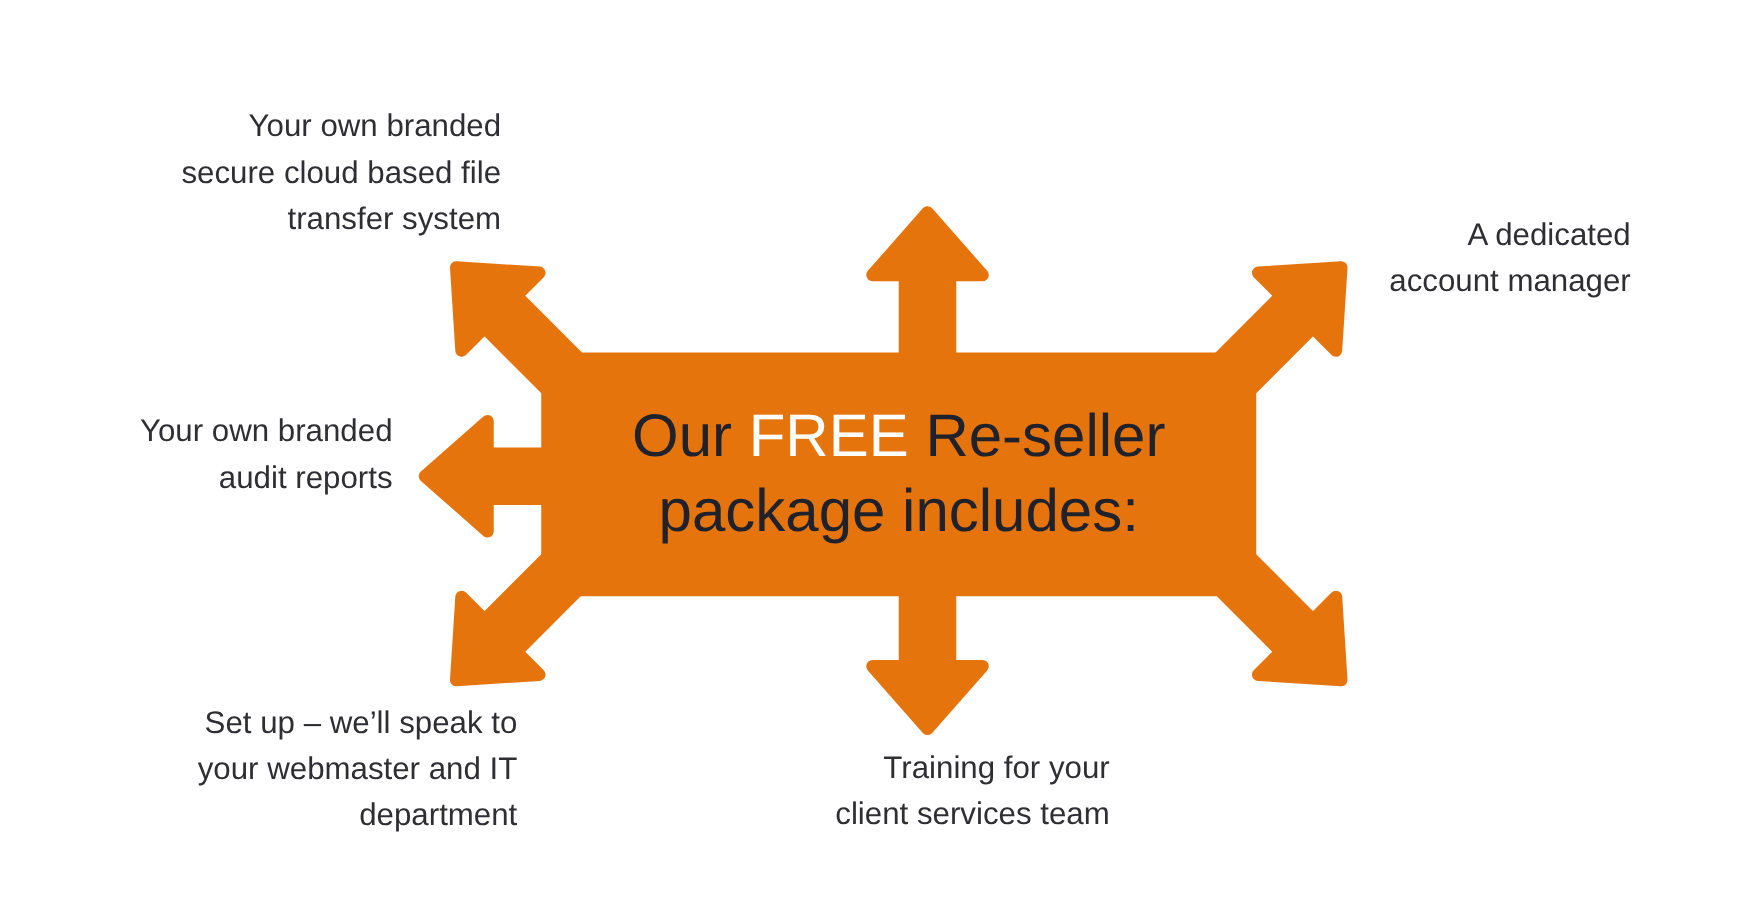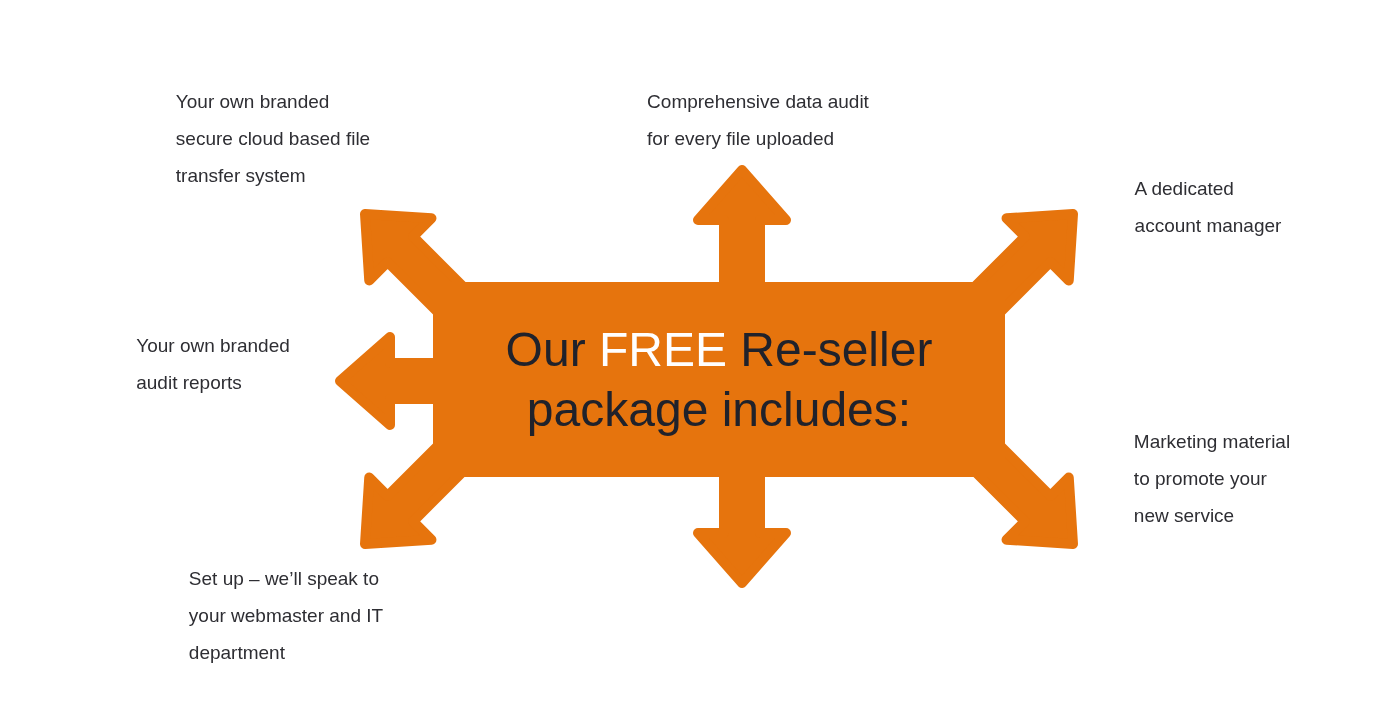--- a/index.html
+++ b/index.html
@@ -29,22 +29,22 @@
   #arrowShape {
     fill: var(--accent);
     stroke: var(--accent);
     stroke-width: 10;
     stroke-linejoin: round;
   }
   .center-rect { fill: var(--accent); }
   .label {
     position: absolute;
     transform: translateX(-50%);
-    text-align: left;
-    font-size: 19px;
+    text-align: right;
+    font-size: 25px;
     line-height: 37px;
     color: var(--label-text);
     white-space: nowrap;
   }
   .pos-tl     { left: 273px;  top: 83px;  }
   .pos-top    { left: 758px;  top: 83px;  }
   .pos-tr     { left: 1208px; top: 170px; }
   .pos-left   { left: 213px;  top: 327px; }
   .pos-right  { left: 1212px; top: 423px; }
   .pos-bl     { left: 286px;  top: 560px; }
@@ -86,19 +86,18 @@
     <use href="#arrowShape" transform="translate(1073,544) rotate(135)"></use>
     <rect class="center-rect" x="433" y="282" width="572" height="195"></rect>
   </svg>
 
   <div class="center-text">
     <div class="title-line"><span>Our </span><span class="hl">FREE</span><span> Re-seller</span></div>
     <div class="title-line">package includes:</div>
   </div>
 
   <div class="label pos-tl">Your own branded<br>secure cloud based file<br>transfer system</div>
-  <div class="label pos-top">Comprehensive data audit<br>for every file uploaded</div>
   <div class="label pos-tr">A dedicated<br>account manager</div>
   <div class="label pos-left">Your own branded<br>audit reports</div>
-  <div class="label pos-right">Marketing material<br>to promote your<br>new service</div>
   <div class="label pos-bl">Set up – we’ll speak to<br>your webmaster and IT<br>department</div>
+  <div class="label pos-bottom">Training for your<br>client services team</div>
 
 </div>
 
 </body></html>

